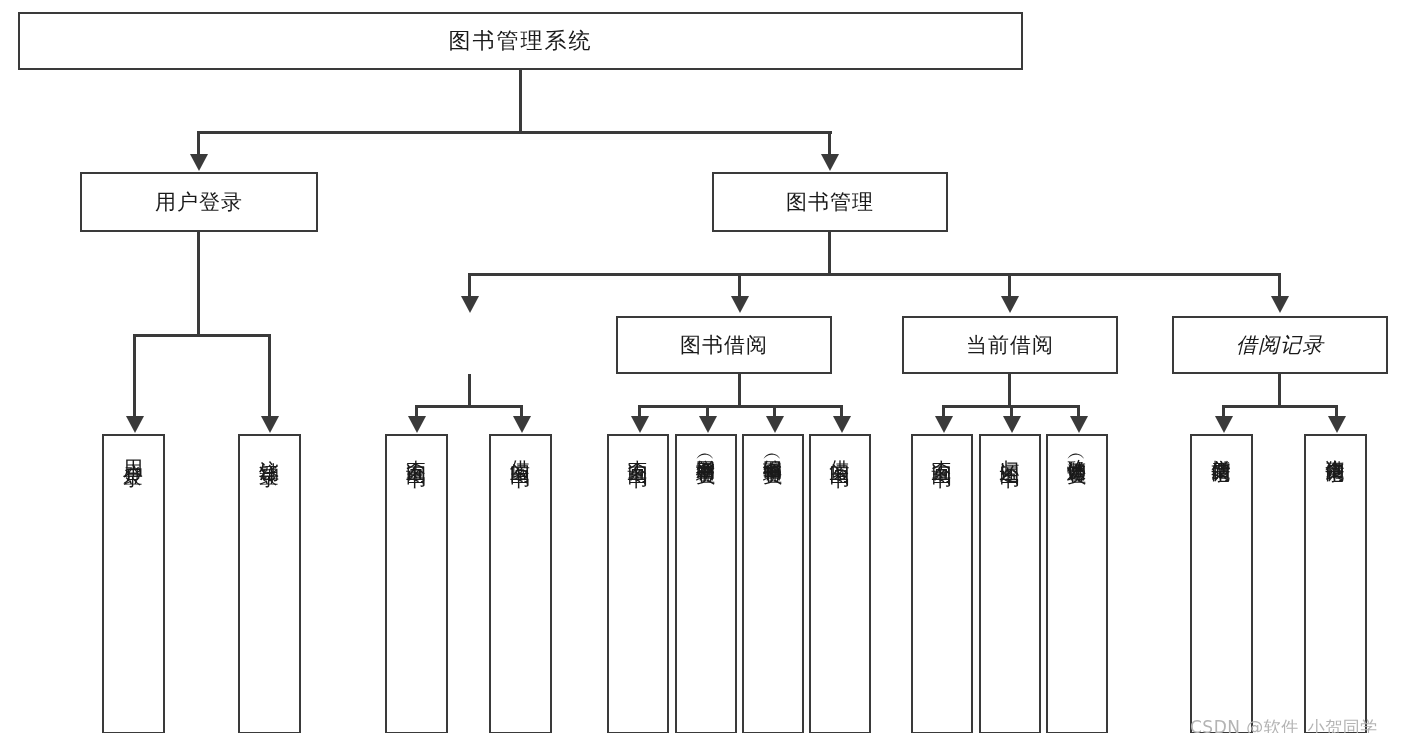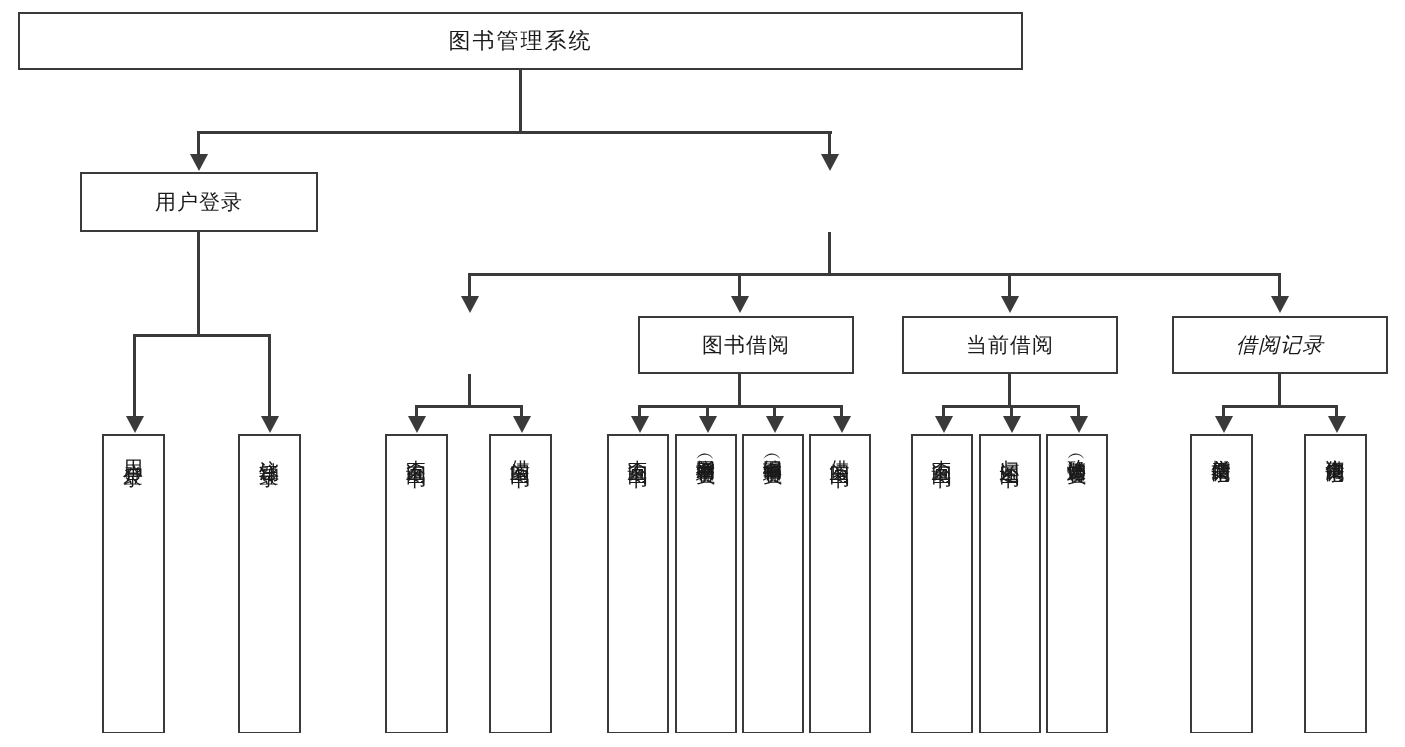--- a/index.html
+++ b/index.html
@@ -105,20 +105,23 @@
   <div class="hline" style="left:197px; top:131px; width:635px;"></div>
 
   <div class="vline" style="left:197px; top:131px; height:26px;"></div>
   <div class="arrow" style="left:190px; top:154px;"></div>
   <div class="vline" style="left:828px; top:131px; height:26px;"></div>
   <div class="arrow" style="left:821px; top:154px;"></div>
 
   <div class="node h" style="left:80px; top:172px; width:238px; height:60px;">
     <span class="label">用户登录</span>
   </div>
+  <div class="node h" style="left:712px; top:172px; width:236px; height:60px;">
+    <span class="label">图书管理</span>
+  </div>
 
   <div class="vline" style="left:197px; top:232px; height:104px;"></div>
   <div class="hline" style="left:133px; top:334px; width:137px;"></div>
   <div class="vline" style="left:133px; top:334px; height:84px;"></div>
   <div class="arrow" style="left:126px; top:416px;"></div>
   <div class="vline" style="left:268px; top:334px; height:84px;"></div>
   <div class="arrow" style="left:261px; top:416px;"></div>
 
   <div class="vline" style="left:828px; top:232px; height:42px;"></div>
   <div class="hline" style="left:468px; top:273px; width:812px;"></div>
@@ -128,21 +131,21 @@
 
   <div class="vline" style="left:738px; top:273px; height:26px;"></div>
   <div class="arrow" style="left:731px; top:296px;"></div>
 
   <div class="vline" style="left:1008px; top:273px; height:26px;"></div>
   <div class="arrow" style="left:1001px; top:296px;"></div>
 
   <div class="vline" style="left:1278px; top:273px; height:26px;"></div>
   <div class="arrow" style="left:1271px; top:296px;"></div>
 
-  <div class="node h" style="left:638px; top:316px; width:216px; height:58px;">
+  <div class="node h" style="left:616px; top:316px; width:216px; height:58px;">
     <span class="label">图书借阅</span>
   </div>
   <div class="node h" style="left:902px; top:316px; width:216px; height:58px;text-align:right;">
     <span class="label">当前借阅</span>
   </div>
   <div class="node h" style="left:1172px; top:316px; width:216px; height:58px;font-style:italic;">
     <span class="label">借阅记录</span>
   </div>
 
   <div class="vline" style="left:468px; top:374px; height:32px;"></div>
@@ -216,14 +219,15 @@
     <span class="label">确认归还（管理员）</span>
   </div>
 
   <div class="node v pad" style="left:1190px; top:434px; width:63px; height:300px;">
     <span class="label">新增借阅记录</span>
   </div>
   <div class="node v pad" style="left:1304px; top:434px; width:63px; height:300px;">
     <span class="label">查询借阅记录</span>
   </div>
 
+  <div id="watermark" style="left:1190px; top:716px;">CSDN @软件_小贺同学</div>
 
 </div>
 
 </body></html>

